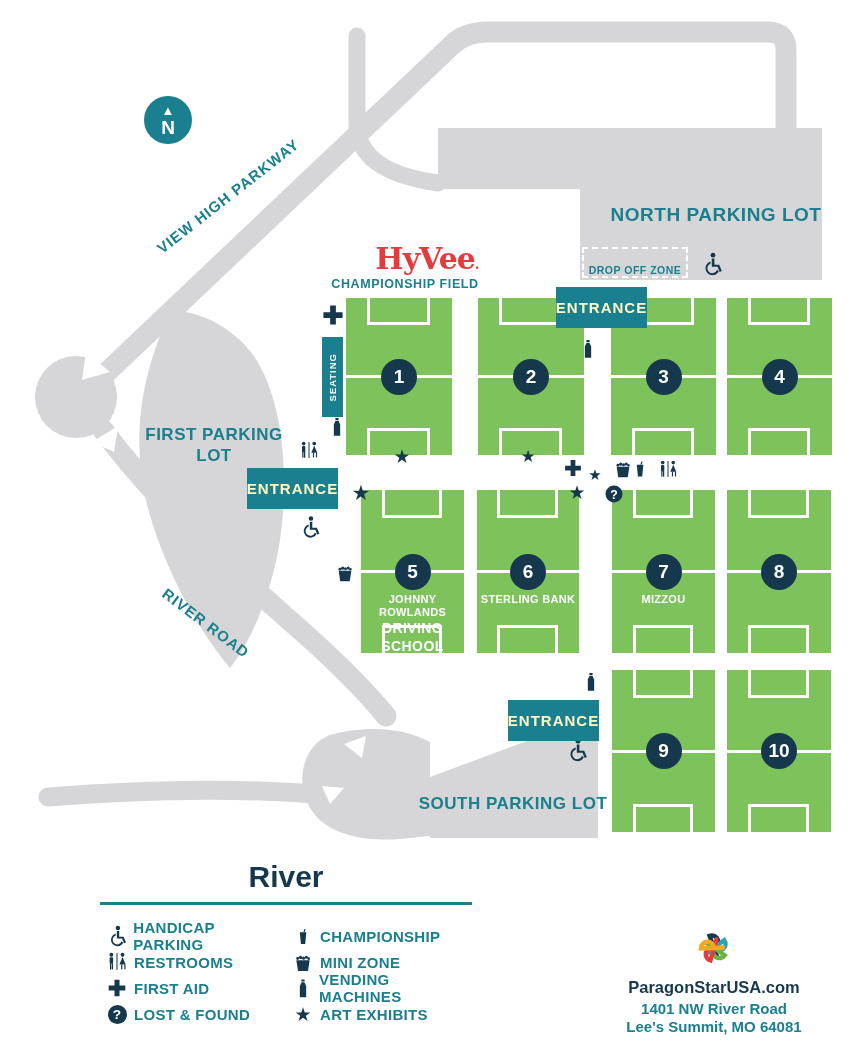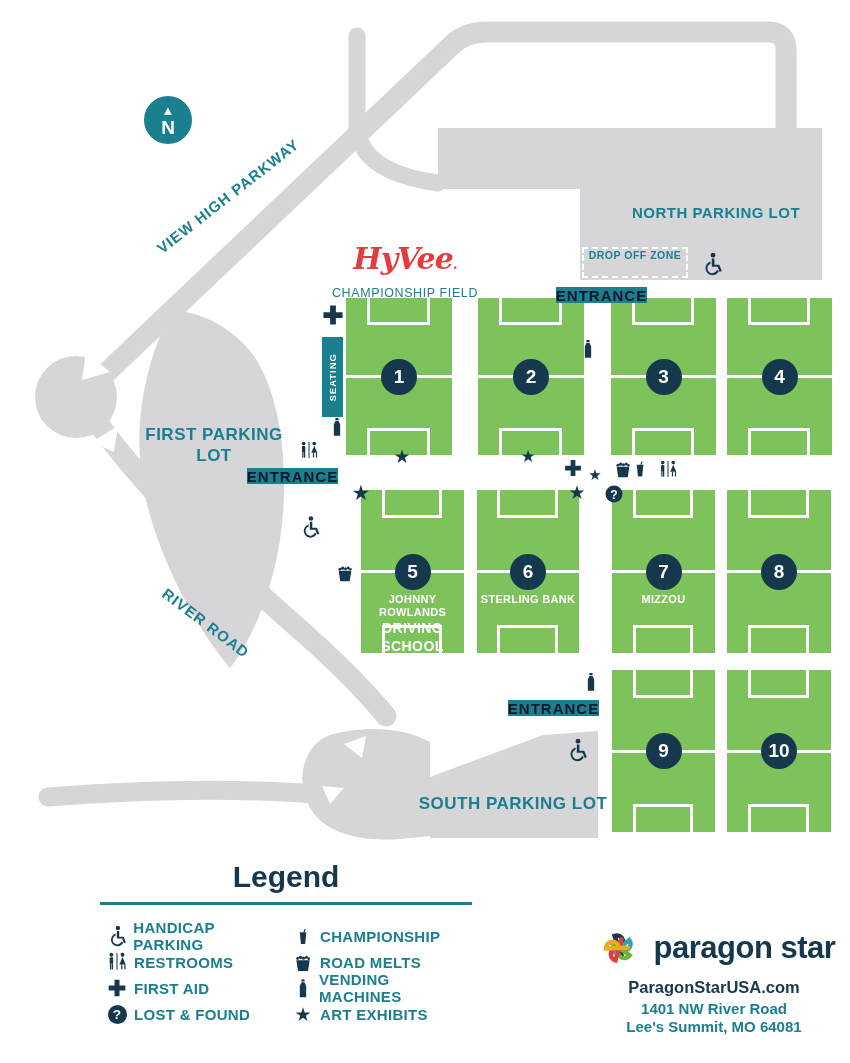--- a/index.html
+++ b/index.html
@@ -15,31 +15,31 @@
             letter-spacing:.5px; z-index:3;}
   .rot{transform-origin:center;}
 
   .north-arrow{position:absolute; left:144px; top:96px; width:48px; height:48px;
     border-radius:50%; background:var(--teal); color:#fff; display:flex; flex-direction:column;
     align-items:center; justify-content:center; z-index:3; line-height:1;}
   .north-arrow .tri{font-size:13px;}
   .north-arrow .n{font-size:19px; font-weight:bold; margin-top:1px;}
 
   .dropoff{position:absolute; left:582px; top:247px; width:106px; height:31px;
-    border:2px dashed #fff; display:flex; align-items:flex-start; justify-content:center; z-index:3;}
+    border:2px dashed #fff; display:flex; align-items:flex-end; justify-content:center; z-index:3;}
   .dropoff span{color:var(--teal); font-weight:bold; font-size:10.5px; letter-spacing:.5px;}
 
   .hyvee{position:absolute; left:405px; top:244px; transform:translateX(-50%);
     text-align:center; z-index:3;}
-  .hyvee .brand{font-family:"DejaVu Serif", serif; font-style:italic; font-weight:bold;
-    font-size:30px; color:var(--red); letter-spacing:-1px; line-height:1;}
-  .hyvee .sub{color:var(--teal); font-weight:normal; font-size:12.5px; letter-spacing:.6px; margin-top:12px;}
-
-  .entrance{position:absolute; background:var(--teal); color:#0f172a; font-weight:bold;
-    font-size:15px; letter-spacing:1px; width:91px; height:16px; display:flex;
+  .hyvee .brand{font-family:"DejaVu Serif", serif; font-weight:bold;
+    font-size:30px; color:var(--red); letter-spacing:-1px; line-height:1;text-align:right;}
+  .hyvee .sub{color:var(--teal); font-weight:bold; font-size:12.5px; letter-spacing:.6px; margin-top:3px;}
+
+  .entrance{position:absolute; background:var(--teal); color:#fef9c3; font-weight:bold;
+    font-size:15px; letter-spacing:1px; width:91px; height:41px; display:flex;
     align-items:center; justify-content:center; z-index:5;}
 
   .seating{position:absolute; left:322px; top:337px; width:21px; height:80px; background:var(--teal);
     display:flex; align-items:center; justify-content:center; z-index:3;}
   .seating span{color:#fff; font-weight:bold; font-size:9.5px; letter-spacing:1px;
     writing-mode:vertical-rl; transform:rotate(180deg);}
 
   .field{position:absolute; background:var(--green); z-index:2;}
   .goal{position:absolute; left:20%; width:59%; height:17%; border:3px solid #fff;}
   .goal.top{top:0; border-top:none;}
@@ -143,21 +143,21 @@
   </svg>
 
   <div class="north-arrow">
     <span class="tri">▲</span>
     <span class="n">N</span>
   </div>
 
   <div class="maplabel rot" style="left:228px; top:196px; transform:translate(-50%,-50%) rotate(-38deg); font-size:15px; letter-spacing:1px;">VIEW HIGH PARKWAY</div>
   <div class="maplabel rot" style="left:206px; top:623px; transform:translate(-50%,-50%) rotate(37deg); font-size:15px; letter-spacing:1px;">RIVER ROAD</div>
 
-  <div class="maplabel" style="left:716px; top:204px; transform:translateX(-50%); font-size:15px;">NORTH PARKING LOT</div>
+  <div class="maplabel" style="left:716px; top:204px; transform:translateX(-50%); font-size:19px;">NORTH PARKING LOT</div>
   <div class="maplabel" style="left:214px; top:424px; transform:translateX(-50%); font-size:17px; white-space:normal; width:150px; text-align:center; line-height:1.25;">FIRST PARKING LOT</div>
   <div class="maplabel" style="left:513px; top:794px; transform:translateX(-50%); font-size:17px;">SOUTH PARKING LOT</div>
 
   <div class="dropoff">
     <span>DROP OFF ZONE</span>
   </div>
 
   <div class="hyvee">
     <div class="brand"><span>HyVee</span><span style="font-size:14px;">.</span></div>
     <div class="sub">CHAMPIONSHIP FIELD</div>
@@ -324,21 +324,21 @@
         </svg>
       </div>
       <div class="marker" style="left: 577px; top: 750px;">
         <svg width="24" height="24" fill="currentColor">
           <use href="#i-wheel"></use>
         </svg>
       </div>
     </div>
 
   <div class="legend">
-    <div class="legend-title">Legend</div>
+    <div class="legend-title">River</div>
     <div class="legend-rule"></div>
     <div class="legend-grid" id="legend-grid">
         <div class="legend-col">
           <div class="legend-item">
             <span class="ic">
               <svg width="22" height="22" fill="currentColor">
                 <use href="#i-wheel"></use>
               </svg>
             </span>
             <span class="lb">HANDICAP PARKING</span>
@@ -374,21 +374,21 @@
               </svg>
             </span>
             <span class="lb">CHAMPIONSHIP</span>
           </div>
           <div class="legend-item">
             <span class="ic">
               <svg width="22" height="21" fill="currentColor">
                 <use href="#i-pop"></use>
               </svg>
             </span>
-            <span class="lb">ROAD MELTS</span>
+            <span class="lb">MINI ZONE</span>
           </div>
           <div class="legend-item">
             <span class="ic">
               <svg width="10" height="19" fill="currentColor">
                 <use href="#i-bottle"></use>
               </svg>
             </span>
             <span class="lb">VENDING MACHINES</span>
           </div>
           <div class="legend-item">
@@ -405,20 +405,19 @@
     <div class="brand-row">
       <svg width="52" height="52" viewBox="-26 -26 52 52">
         <g fill="none" stroke-width="4.4" stroke-linecap="round">
           <path d="M0,9 L0,-13 A6.5,6.5 0 0 1 0,0" stroke="#16384D" transform="rotate(-20)"></path>
           <path d="M0,9 L0,-13 A6.5,6.5 0 0 1 0,0" stroke="#2FA3B4" transform="rotate(52)"></path>
           <path d="M0,9 L0,-13 A6.5,6.5 0 0 1 0,0" stroke="#6CB33F" transform="rotate(124)"></path>
           <path d="M0,9 L0,-13 A6.5,6.5 0 0 1 0,0" stroke="#E23C3F" transform="rotate(196)"></path>
           <path d="M0,9 L0,-13 A6.5,6.5 0 0 1 0,0" stroke="#F2A91E" transform="rotate(268)"></path>
         </g>
       </svg>
-      <span class="brand-name">paragon star</span>
     </div>
     <div class="site">ParagonStarUSA.com</div>
     <div class="addr">1401 NW River Road</div>
     <div class="addr" style="margin-top:1px;">Lee's Summit, MO 64081</div>
   </div>
 
 </div>
 
 </body></html>

